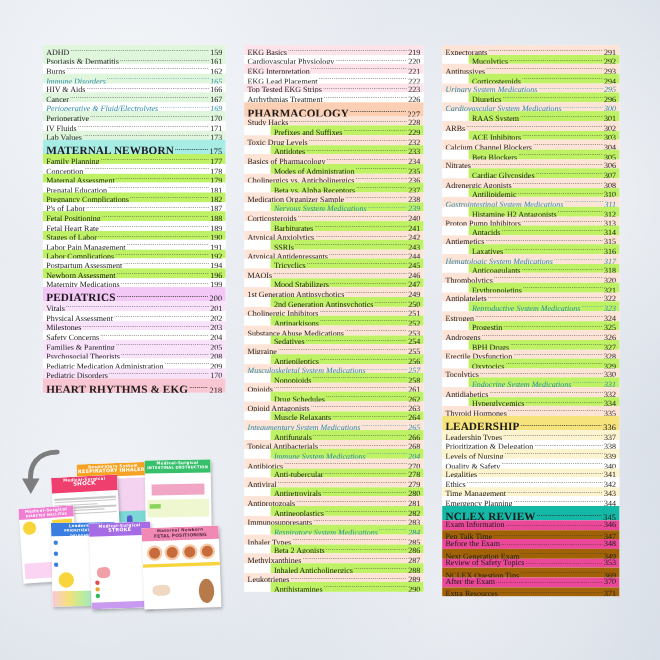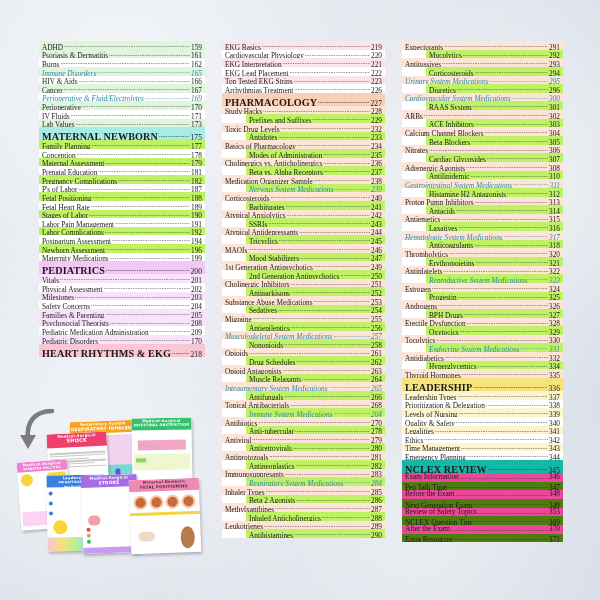--- a/index.html
+++ b/index.html
@@ -82,21 +82,21 @@
   .t-pink.head { background: #f8c7d3; }
   .t-pink.a { background: #fde3ea; }
   .t-pink.b { background: #ffffff; }
   .t-orange.a { background: #fde4d7; }
   .t-orange.b { background: #bef264; margin-left: 24px; }
   .t-orange.head { background: #fbcfb3; }
   .t-yellow.a { background: #fcf3cf; }
   .t-yellow.b { background: #ffffff; }
   .t-yellow.head { background: #f6e37c; }
   .t-lime.a { background: #ec4899; align-items: flex-end; }
-  .t-lime.b { background: #4d7c0f; }
+  .t-lime.b { background: #a16207; }
   .t-lime.head { background: #14b8a6; font-family: Liberation Serif, serif; }
 
   
   #collage { position: absolute; left: 0; top: 395px; width: 215px; height: 205px; }
   .arrow { position: absolute; left: 18px; top: 12px; width: 40px; height: 46px; }
   .poster {
     position: absolute;
     background: #fff;
     box-shadow: 1px 2px 3px rgba(0,0,0,0.25);
     overflow: hidden;

